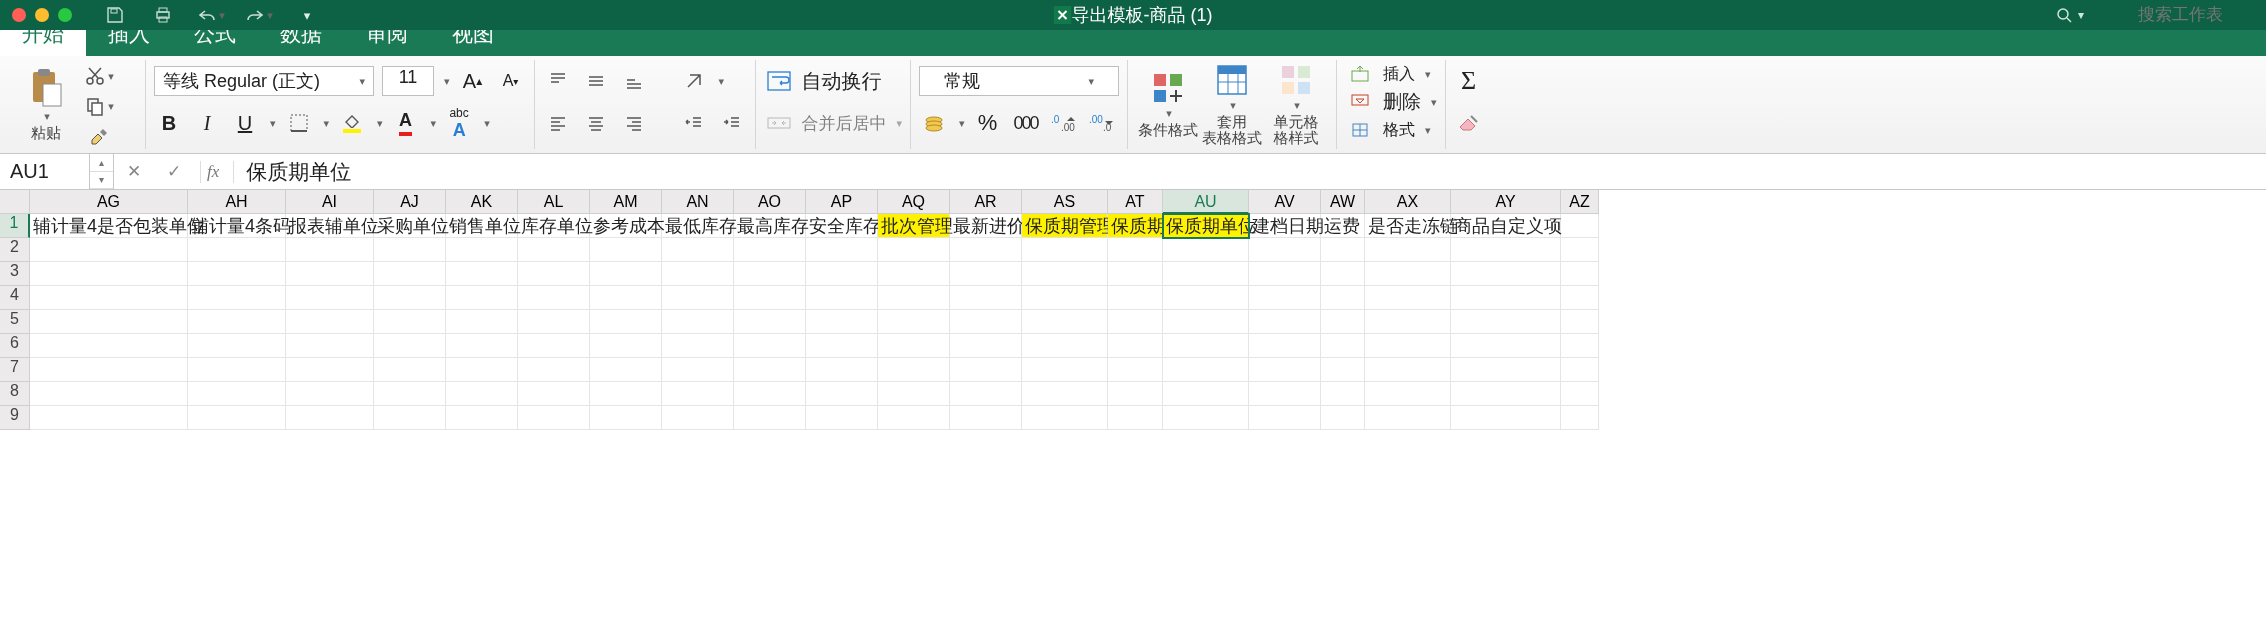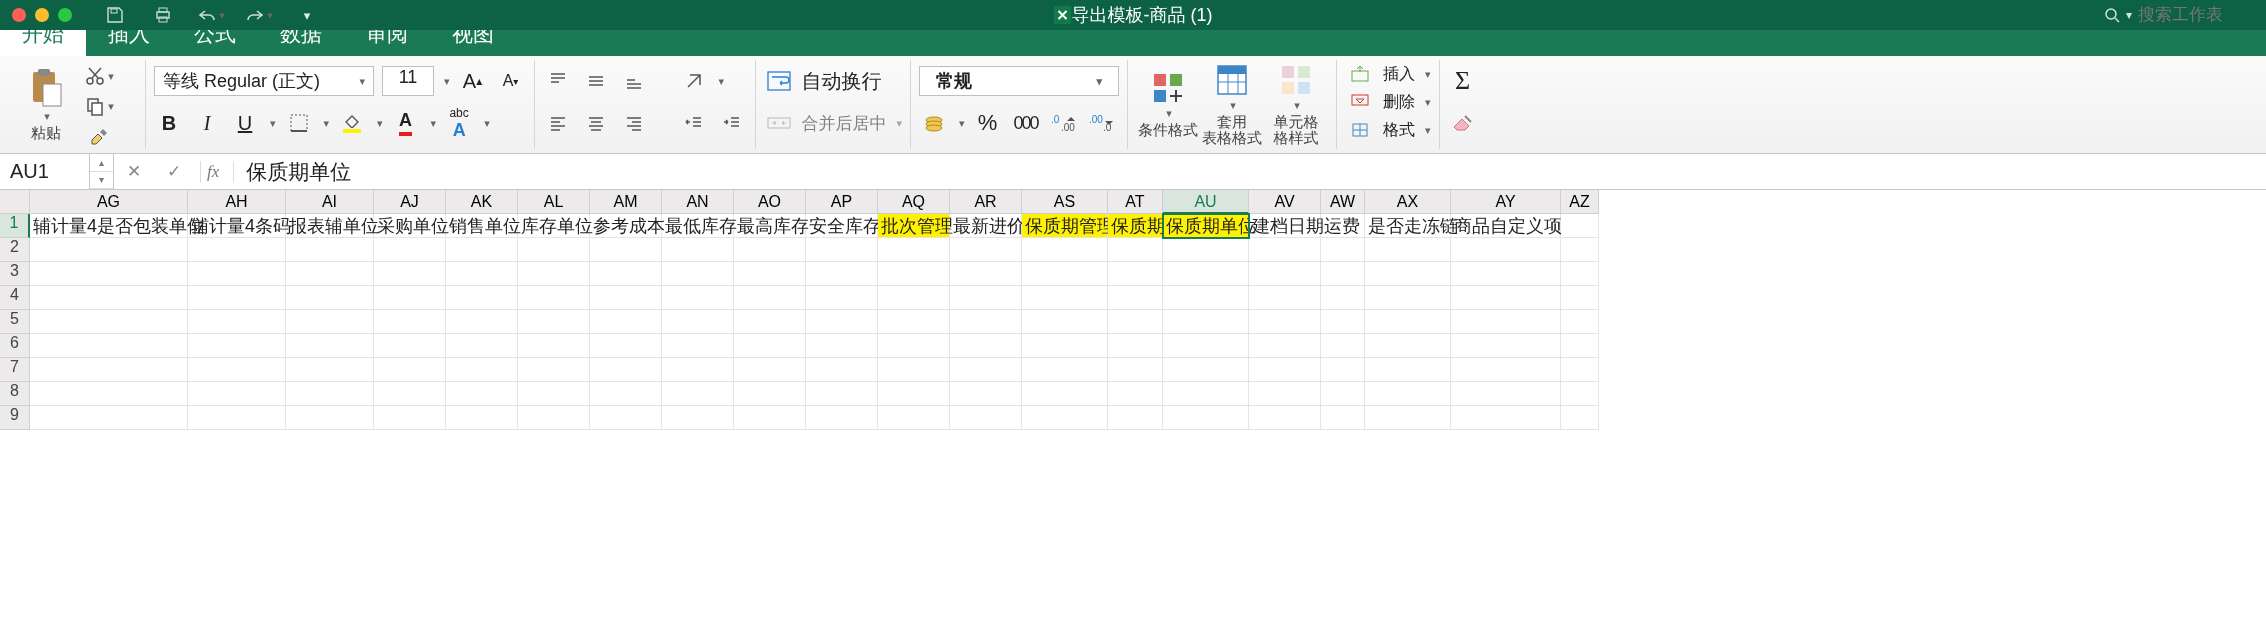--- a/index.html
+++ b/index.html
@@ -6,35 +6,35 @@
 body { background: #fff; width: 2266px; font-size: 17px; color: #222; user-select: none; }
 
 .titlebar { height: 30px; background: #0d6144; display: flex; align-items: center; color: #fff; position: relative; }
 .traffic { display: flex; gap: 9px; padding-left: 12px; }
 .dot { width: 14px; height: 14px; border-radius: 50%; }
 .red { background: #ff5f57; } .yellow { background: #febc2e; } .green { background: #28c840; }
 .qat { display: flex; gap: 18px; margin-left: 28px; align-items: center; color: #dfeee7; }
 .qat svg, .qat .sep { opacity: .9; }
 .title-center { position: absolute; left: 50%; transform: translateX(-50%); display: flex; align-items: center; font-size: 18px; }
 .searchbar { margin-left: auto; display: flex; align-items: center; gap: 6px; padding-right: 18px; color: #cfe6dc; }
-.searchbar input { background: transparent; border: none; color: #cfe6dc; font-size: 17px; outline: none; width: 110px; }
+.searchbar input { background: transparent; border: none; color: #cfe6dc; font-size: 17px; outline: none; width: 110px; margin-left: 48px; }
 
 .tabrow { height: 26px; background: #1a7a55; display: flex; align-items: flex-end; }
 .tab { padding: 8px 22px; color: #fff; font-size: 21px; font-weight: 500; cursor: pointer; }
 .tab.active { background: #fff; color: #1a7a55; border-radius: 4px 4px 0 0; }
 
 .ribbon { height: 98px; background: linear-gradient(#fbfbfb,#f1f1f1); border-bottom: 1px solid #c7c7c7; display: flex; padding: 4px 6px; }
 .rgroup { display: flex; flex-direction: column; padding: 0 8px; border-right: 1px solid #d6d6d6; }
 .rgroup:last-child { border-right: none; }
 .rgrow { display: flex; gap: 8px; align-items: center; height: 42px; }
 .icbtn { display: inline-flex; align-items: center; justify-content: center; min-width: 30px; height: 30px; border-radius: 3px; cursor: pointer; }
 .dd { font-size: 11px; color: #666; margin-left: 2px; }
 .fontbox { border: 1px solid #bfbfbf; background: #fff; height: 30px; padding: 0 8px; display: flex; align-items: center; font-size: 18px; min-width: 220px; justify-content: space-between; }
 .sizebox { border: 1px solid #bfbfbf; background: #fff; height: 30px; width: 52px; display: flex; align-items: flex-start; justify-content: center; font-size: 18px; }
-.fmtbox { border: 1px solid #bfbfbf; background: #fff; height: 30px; width: 200px; padding: 0 16px; display: flex; align-items: center; justify-content: space-between; font-size: 18px; font-weight: bold; }
+.fmtbox { border: 1px solid #bfbfbf; background: #fff; height: 30px; width: 200px; padding: 0 24px; display: flex; align-items: center; justify-content: space-between; font-size: 18px; }
 .bigbtn { display: flex; flex-direction: column; align-items: center; justify-content: center; width: 64px; gap: 2px; cursor: pointer; }
 .bigbtn .lbl { font-size: 15px; color: #444; text-align: center; line-height: 1.1; }
 .disabled { opacity: .55; }
 
 .fxbar { height: 36px; border-bottom: 1px solid #c7c7c7; display: flex; align-items: center; background: #fff; }
 .namebox { width: 90px; border-right: 1px solid #c7c7c7; height: 100%; display: flex; align-items: center; padding-left: 10px; font-size: 20px; }
 .stepctl { display: flex; flex-direction: column; border-right: 1px solid #c7c7c7; height: 100%; width: 24px; }
 .stepctl div { flex: 1; display: flex; align-items: center; justify-content: center; font-size: 10px; color: #777; border-bottom: 1px solid #ddd; cursor: pointer; }
 .fxbtn { width: 40px; text-align: center; color: #888; cursor: pointer; }
 .fxlabel { font-style: italic; font-family: "Times New Roman", serif; color: #777; margin-right: 8px; }
@@ -360,21 +360,21 @@
       <span style="font-size:16px;">插入</span>
         <span class="dd">▾</span>
     </div>
     <div class="rgrow" style="height:28px;">
       <span class="icbtn">
           <svg width="20" height="18" viewBox="0 0 20 18">
             <rect x="2" y="2" width="16" height="10" fill="none" stroke="#cc4125"></rect>
             <path d="M6 6l8 0M6 6l4-4 4 4" stroke="#cc4125" fill="none" transform="rotate(180 10 6)"></path>
           </svg>
         </span>
-      <span style="font-size:16px;">删除</span>
+      <span style="font-size:19px;">删除</span>
         <span class="dd">▾</span>
     </div>
     <div class="rgrow" style="height:28px;">
       <span class="icbtn">
           <svg width="20" height="18" viewBox="0 0 20 18">
             <rect x="3" y="3" width="14" height="12" fill="none" stroke="#3d85c6"></rect>
             <path d="M3 9h14M10 3v12" stroke="#3d85c6"></path>
           </svg>
         </span>
       <span style="font-size:16px;">格式</span>

